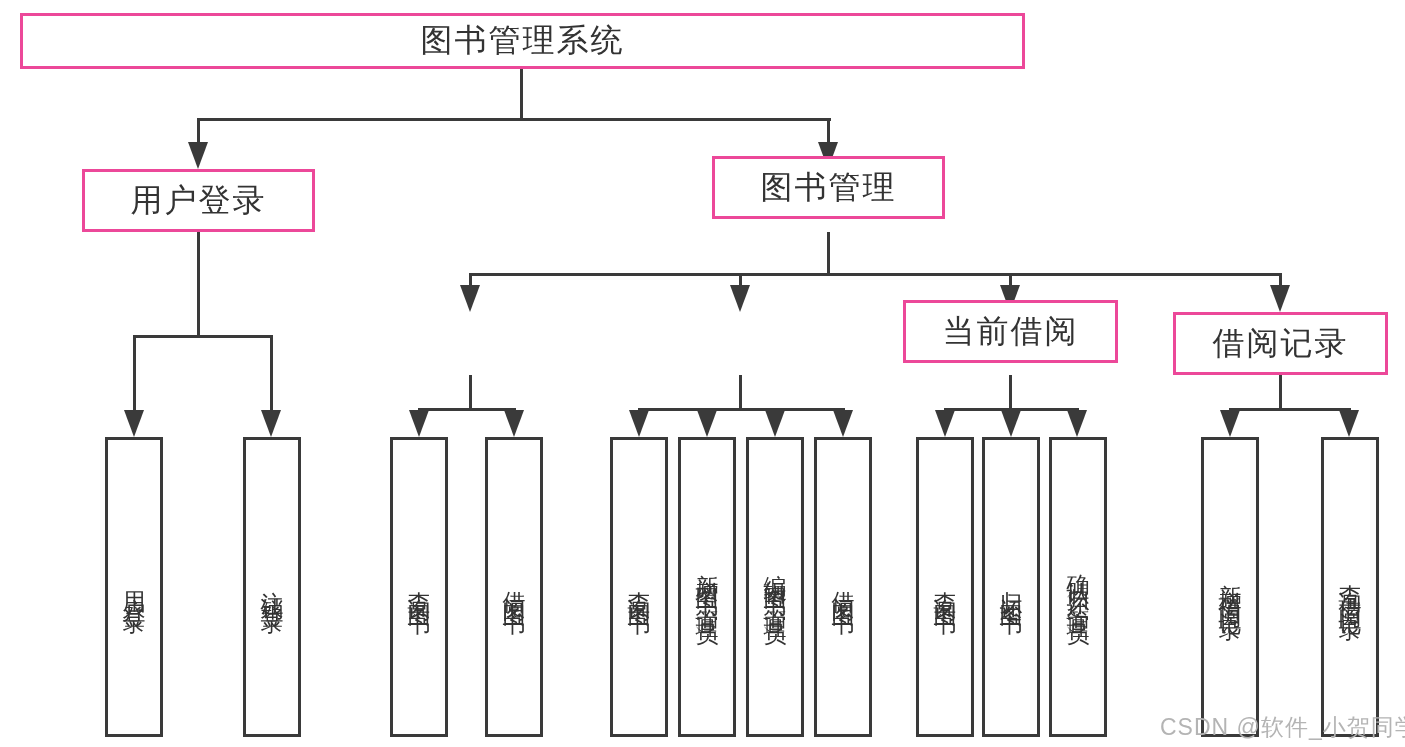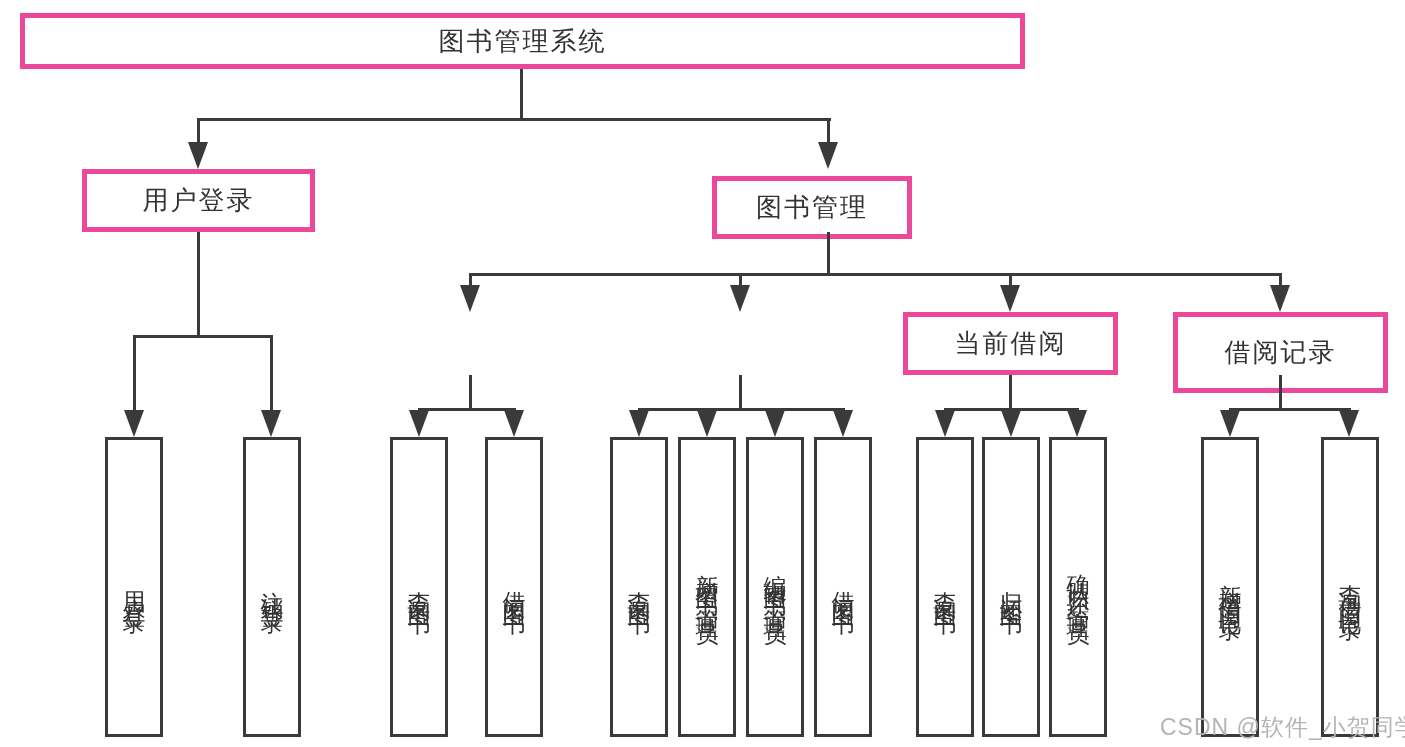--- a/index.html
+++ b/index.html
@@ -12,23 +12,23 @@
   }
   
   .vl{position:absolute;width:3px;background:#3a3a3a;}
   .hl{position:absolute;height:3px;background:#3a3a3a;}
   .ar{position:absolute;width:0;height:0;
       border-left:10px solid transparent;
       border-right:10px solid transparent;
       border-top:27px solid #3a3a3a;}
   
   .hbox{position:absolute;box-sizing:border-box;
-        border:5px solid #ec4899;background:#ffffff;
+        border:3px solid #ec4899;background:#ffffff;
         display:flex;align-items:center;justify-content:center;
-        font-size:26px;letter-spacing:2px;color:#333333;}
+        font-size:32px;letter-spacing:2px;color:#333333;}
   
   .vbox{position:absolute;box-sizing:border-box;top:437px;width:58px;height:300px;
         border:3px solid #3a3a3a;background:#ffffff;
         display:flex;align-items:center;justify-content:center;
         font-size:23px;color:#333333;}
   .vbox span{writing-mode:vertical-rl;text-orientation:mixed;
              letter-spacing:7px;line-height:1;}
   .watermark{position:absolute;left:1160px;top:712px;
              font-size:23px;color:#b4b4b4;letter-spacing:1px;
              white-space:nowrap;z-index:5;}
@@ -45,21 +45,21 @@
   <div class="vl" style="left:520px;top:69px;height:49px"></div>
   <div class="hl" style="left:197px;top:118px;width:634px"></div>
   <div class="vl" style="left:197px;top:118px;height:28px"></div>
   <div class="ar" style="left:188px;top:142px"></div>
   <div class="vl" style="left:827px;top:118px;height:28px"></div>
   <div class="ar" style="left:818px;top:142px"></div>
 
   <div class="hbox" style="left:82px;top:169px;width:233px;height:63px">
     <span>用户登录</span>
   </div>
-  <div class="hbox" style="left:712px;top:176px;width:200px;height:63px">
+  <div class="hbox" style="left:712px;top:156px;width:233px;height:63px">
     <span>图书管理</span>
   </div>
 
   <div class="vl" style="left:197px;top:232px;height:103px"></div>
   <div class="hl" style="left:133px;top:335px;width:140px"></div>
   <div class="vl" style="left:133px;top:335px;height:78px"></div>
   <div class="ar" style="left:124px;top:410px"></div>
   <div class="vl" style="left:270px;top:335px;height:78px"></div>
   <div class="ar" style="left:261px;top:410px"></div>
 
@@ -67,24 +67,24 @@
   <div class="hl" style="left:469px;top:273px;width:812px"></div>
   <div class="vl" style="left:469px;top:273px;height:16px"></div>
   <div class="ar" style="left:460px;top:285px"></div>
   <div class="vl" style="left:739px;top:273px;height:16px"></div>
   <div class="ar" style="left:730px;top:285px"></div>
   <div class="vl" style="left:1009px;top:273px;height:16px"></div>
   <div class="ar" style="left:1000px;top:285px"></div>
   <div class="vl" style="left:1279px;top:273px;height:16px"></div>
   <div class="ar" style="left:1270px;top:285px"></div>
 
-  <div class="hbox" style="left:903px;top:312px;width:215px;height:63px">
+  <div class="hbox" style="left:903px;top:300px;width:215px;height:63px">
     <span>当前借阅</span>
   </div>
-  <div class="hbox" style="left:1173px;top:312px;width:215px;height:81px">
+  <div class="hbox" style="left:1173px;top:312px;width:215px;height:63px">
     <span>借阅记录</span>
   </div>
 
   <div class="vl" style="left:469px;top:375px;height:36px"></div>
   <div class="hl" style="left:418px;top:408px;width:98px"></div>
   <div class="vl" style="left:418px;top:408px;height:6px"></div>
   <div class="ar" style="left:409px;top:410px"></div>
   <div class="vl" style="left:513px;top:408px;height:6px"></div>
   <div class="ar" style="left:504px;top:410px"></div>
 

